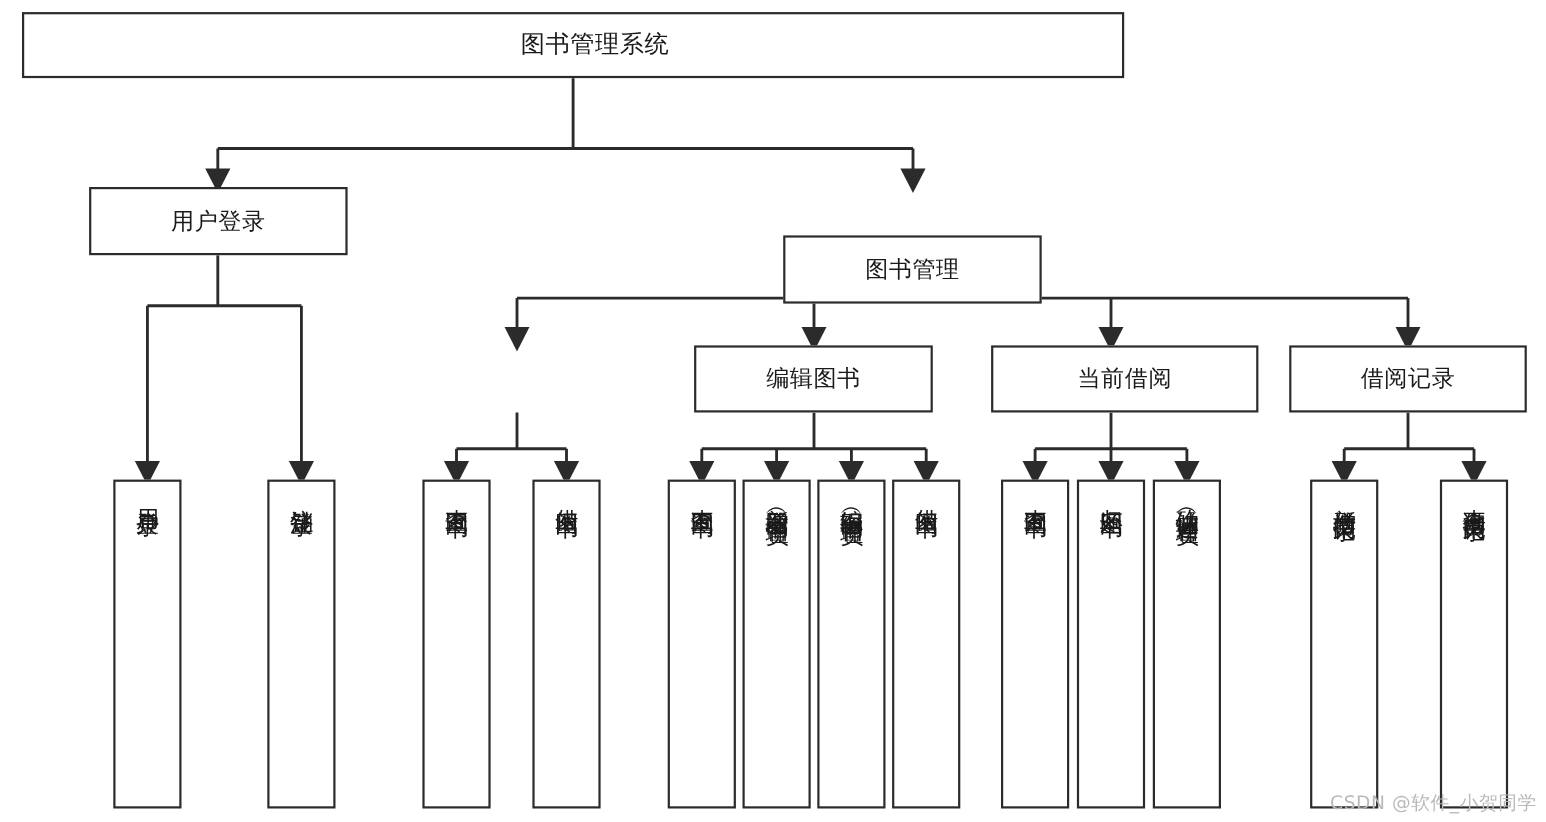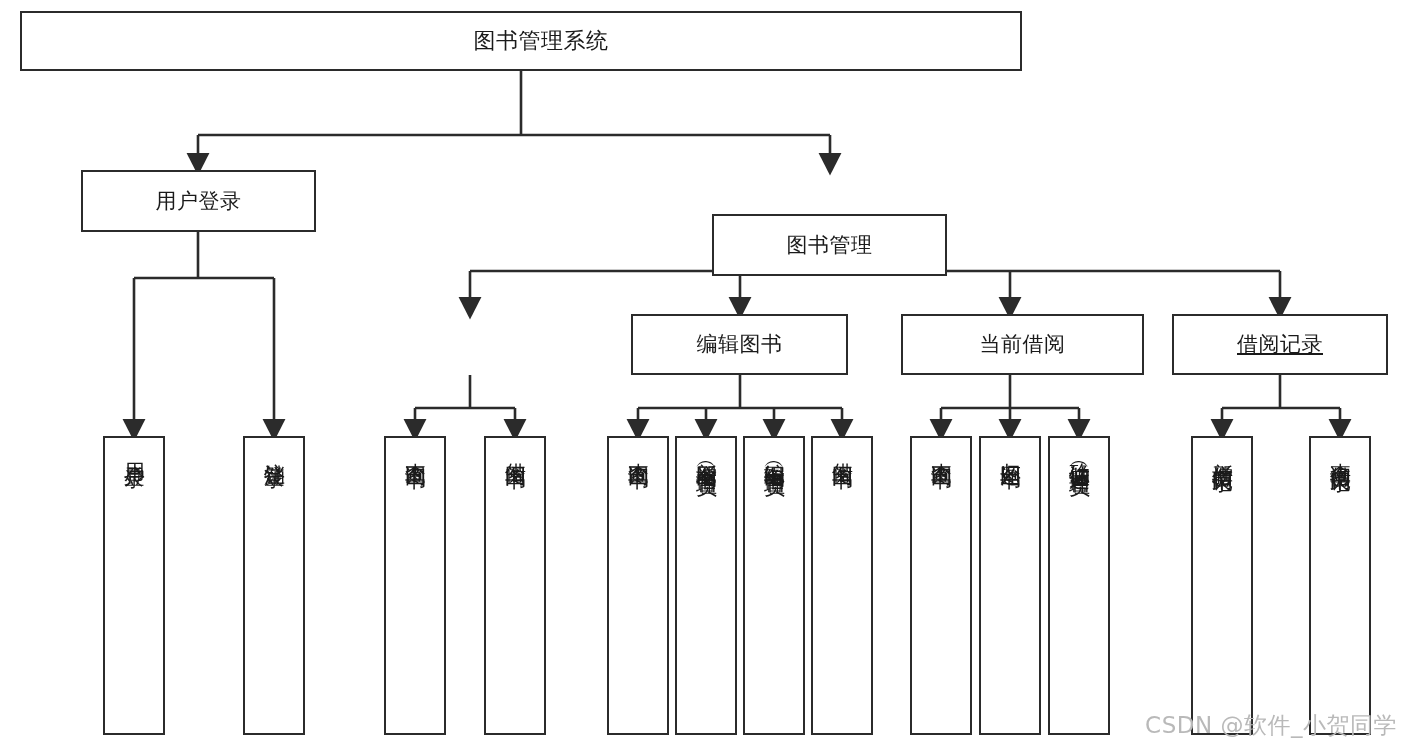--- a/index.html
+++ b/index.html
@@ -62,21 +62,21 @@
     text-orientation: upright;
     font-size: 21px;
     line-height: 1.18;
     letter-spacing: 2px;
     white-space: nowrap;
   }
   .watermark {
     position: absolute;
     right: 8px;
     bottom: 6px;
-    font-size: 23px;
+    font-size: 17px;
     color: #b9b9b9;
     letter-spacing: 0.5px;
     z-index: 3;
     white-space: nowrap;
   }
 </style>
 </head>
 <body>
 
 <div id="diagram-root">
@@ -141,21 +141,21 @@
   <div class="node horiz" style="left:712px; top:170px; width:235px; height:62px;margin-top:44px;">
     <span class="node-label">图书管理</span>
   </div>
 
   <div class="node horiz" style="left:631px; top:314px; width:217px; height:61px;">
     <span class="node-label">编辑图书</span>
   </div>
   <div class="node horiz" style="left:901px; top:314px; width:243px; height:61px;">
     <span class="node-label">当前借阅</span>
   </div>
-  <div class="node horiz" style="left:1172px; top:314px; width:216px; height:61px;text-decoration:underline;">
+  <div class="node horiz" style="left:1172px; top:314px; width:216px; height:61px;">
     <span class="node-label">借阅记录</span>
   </div>
 
   <div class="node vert" style="left:103px; top:436px; width:62px; height:299px;">
     <span class="node-label">用户登录</span>
   </div>
   <div class="node vert" style="left:243px; top:436px; width:62px; height:299px;">
     <span class="node-label">注销登录</span>
   </div>
 

